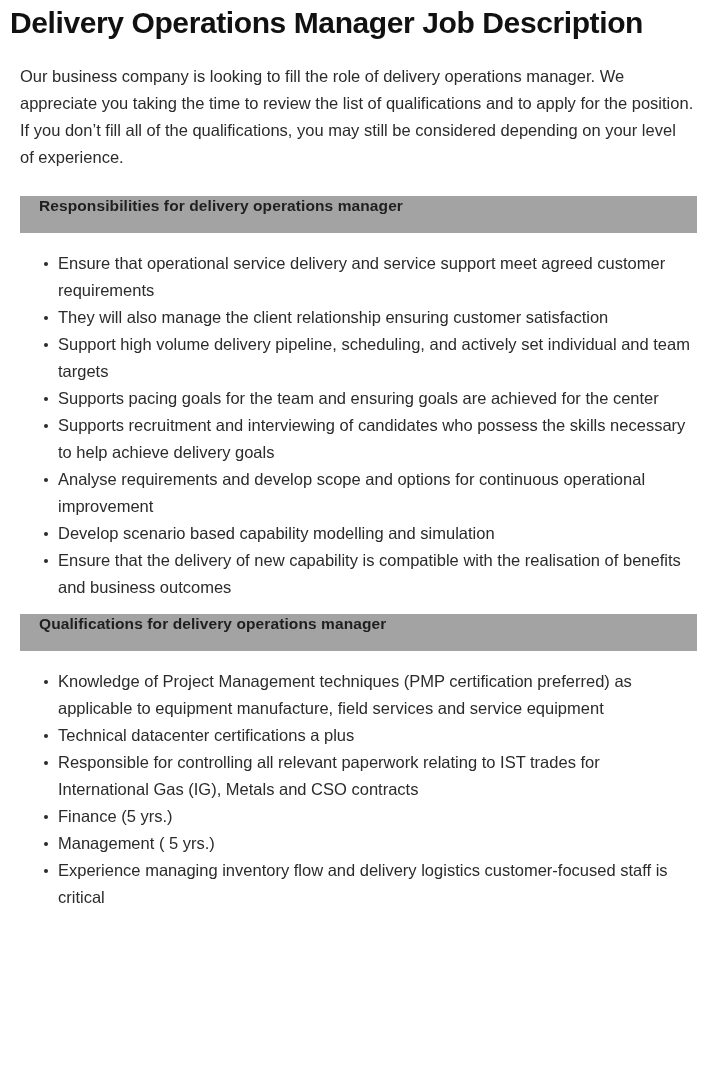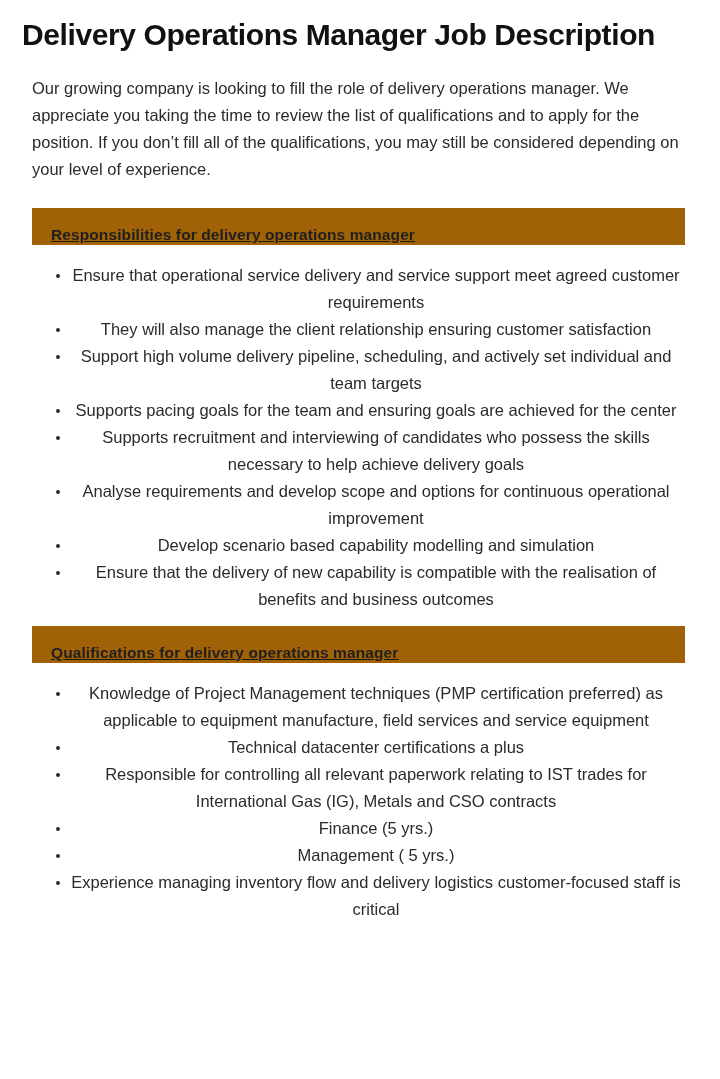--- a/index.html
+++ b/index.html
@@ -11,21 +11,21 @@
     width: 720px;
     height: 1079px;
     font-family: "Liberation Sans", "DejaVu Sans", sans-serif;
     color: #1a1a1a;
     overflow: hidden;
     -webkit-font-smoothing: antialiased;
   }
   .page {
     width: 720px;
     box-sizing: border-box;
-    padding: 12px;
+    padding: 0;
   }
   .doc-title {
     margin: 0;
     padding: 4px 10px 0 10px;
     font-size: 30px;
     line-height: 38px;
     font-weight: 700;
     letter-spacing: -0.4px;
     color: #111111;
     white-space: nowrap;
@@ -36,40 +36,38 @@
     font-size: 16.5px;
     line-height: 27px;
     font-weight: 400;
     color: #2b2b2b;
   }
   .section {
     margin: 0;
   }
   .section-header {
     margin: 25px 23px 0 20px;
-    background: #a16207;
+    background: #a3a3a3;
     height: 37px;
     display: flex;
-    align-items: flex-end;
+    align-items: flex-start;
     box-sizing: border-box;
     padding: 0 0 0 19px;
-    text-decoration: underline;
   }
   .section-header-text {
     font-size: 15.5px;
     line-height: 20px;
     font-weight: 700;
     color: #1f1f1f;
     letter-spacing: 0.1px;
   }
   ul.bullets {
     margin: 0;
     padding: 17px 26px 0 20px;
     list-style: none;
-    text-align: center;
   }
   ul.bullets li {
     position: relative;
     padding-left: 38px;
     font-size: 16.5px;
     line-height: 27px;
     color: #2b2b2b;
     margin: 0;
   }
   ul.bullets li::before {
@@ -89,21 +87,21 @@
     padding-top: 17px;
   }
 </style>
 </head>
 <body>
 
 <div class="page">
 
   <h1 class="doc-title">Delivery Operations Manager Job Description</h1>
 
-  <p class="intro">Our growing company is looking to fill the role of delivery operations manager. We appreciate you taking the time to review the list of qualifications and to apply for the position. If you don’t fill all of the qualifications, you may still be considered depending on your level of experience.</p>
+  <p class="intro">Our business company is looking to fill the role of delivery operations manager. We appreciate you taking the time to review the list of qualifications and to apply for the position. If you don’t fill all of the qualifications, you may still be considered depending on your level of experience.</p>
 
   <div class="section section-responsibilities">
     <div class="section-header">
       <span class="section-header-text">Responsibilities for delivery operations manager</span>
     </div>
     <ul class="bullets">
       <li>Ensure that operational service delivery and service support meet agreed customer requirements</li>
       <li>They will also manage the client relationship ensuring customer satisfaction</li>
       <li>Support high volume delivery pipeline, scheduling, and actively set individual and team targets</li>
       <li>Supports pacing goals for the team and ensuring goals are achieved for the center</li>

